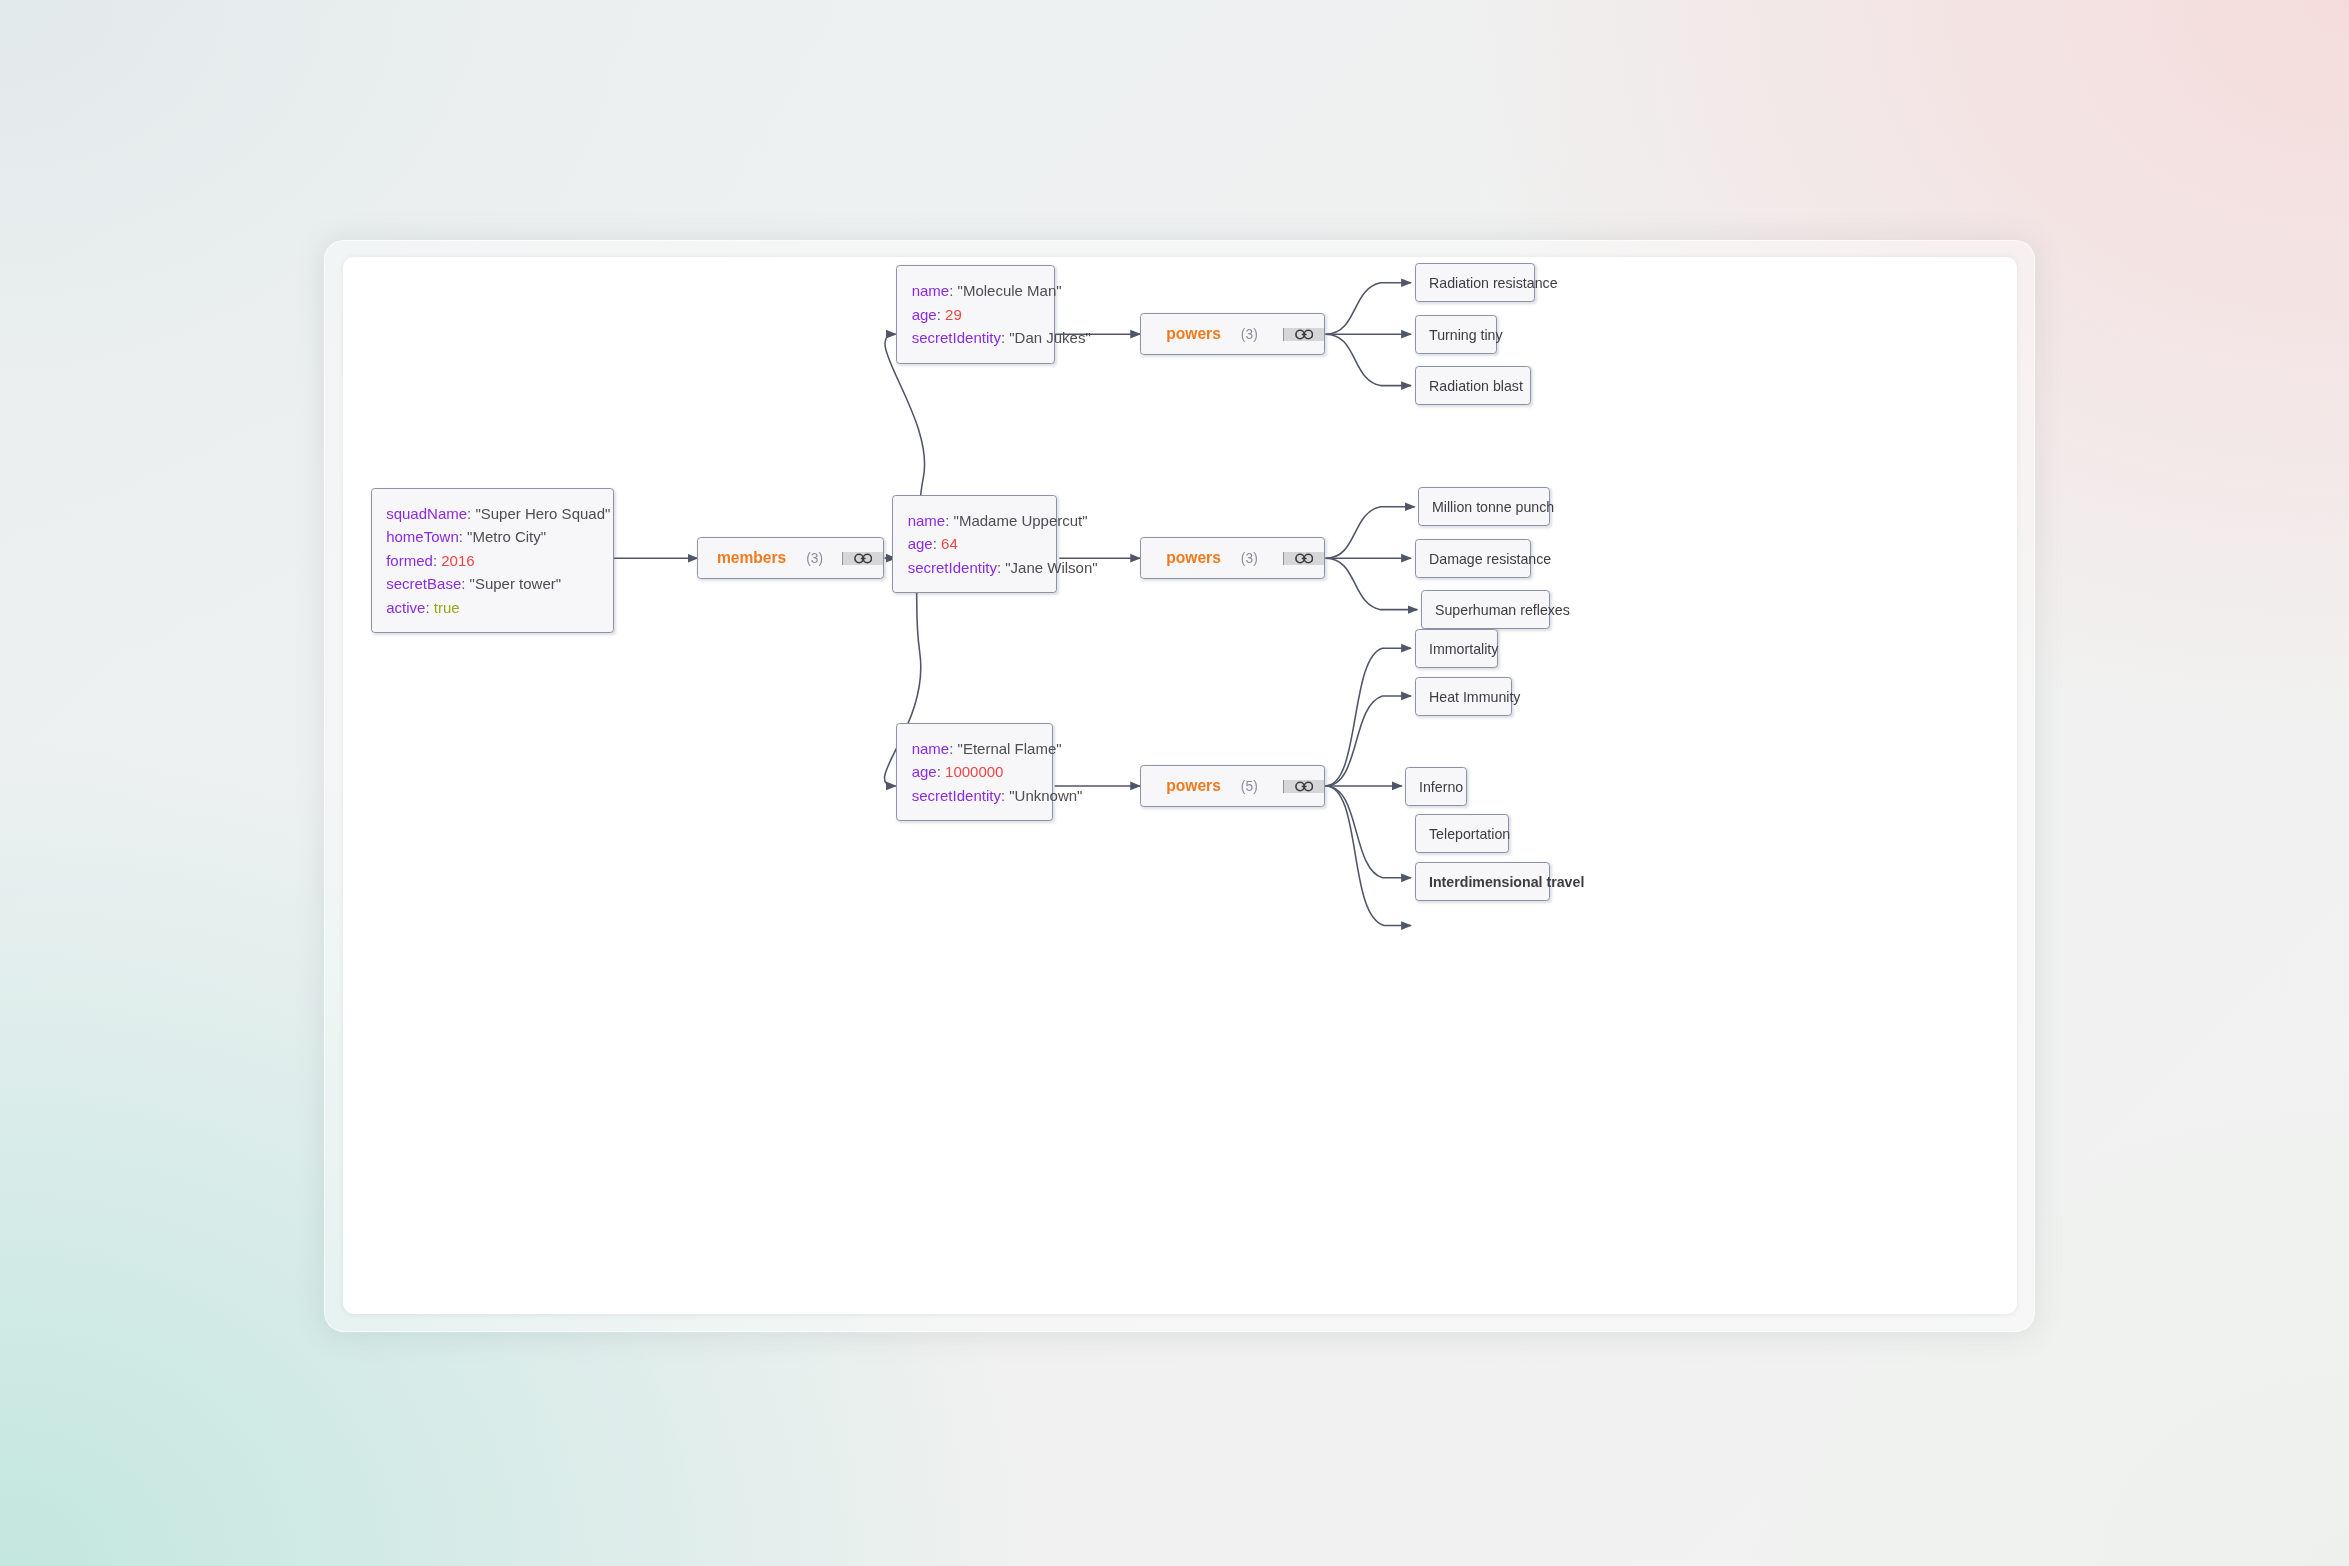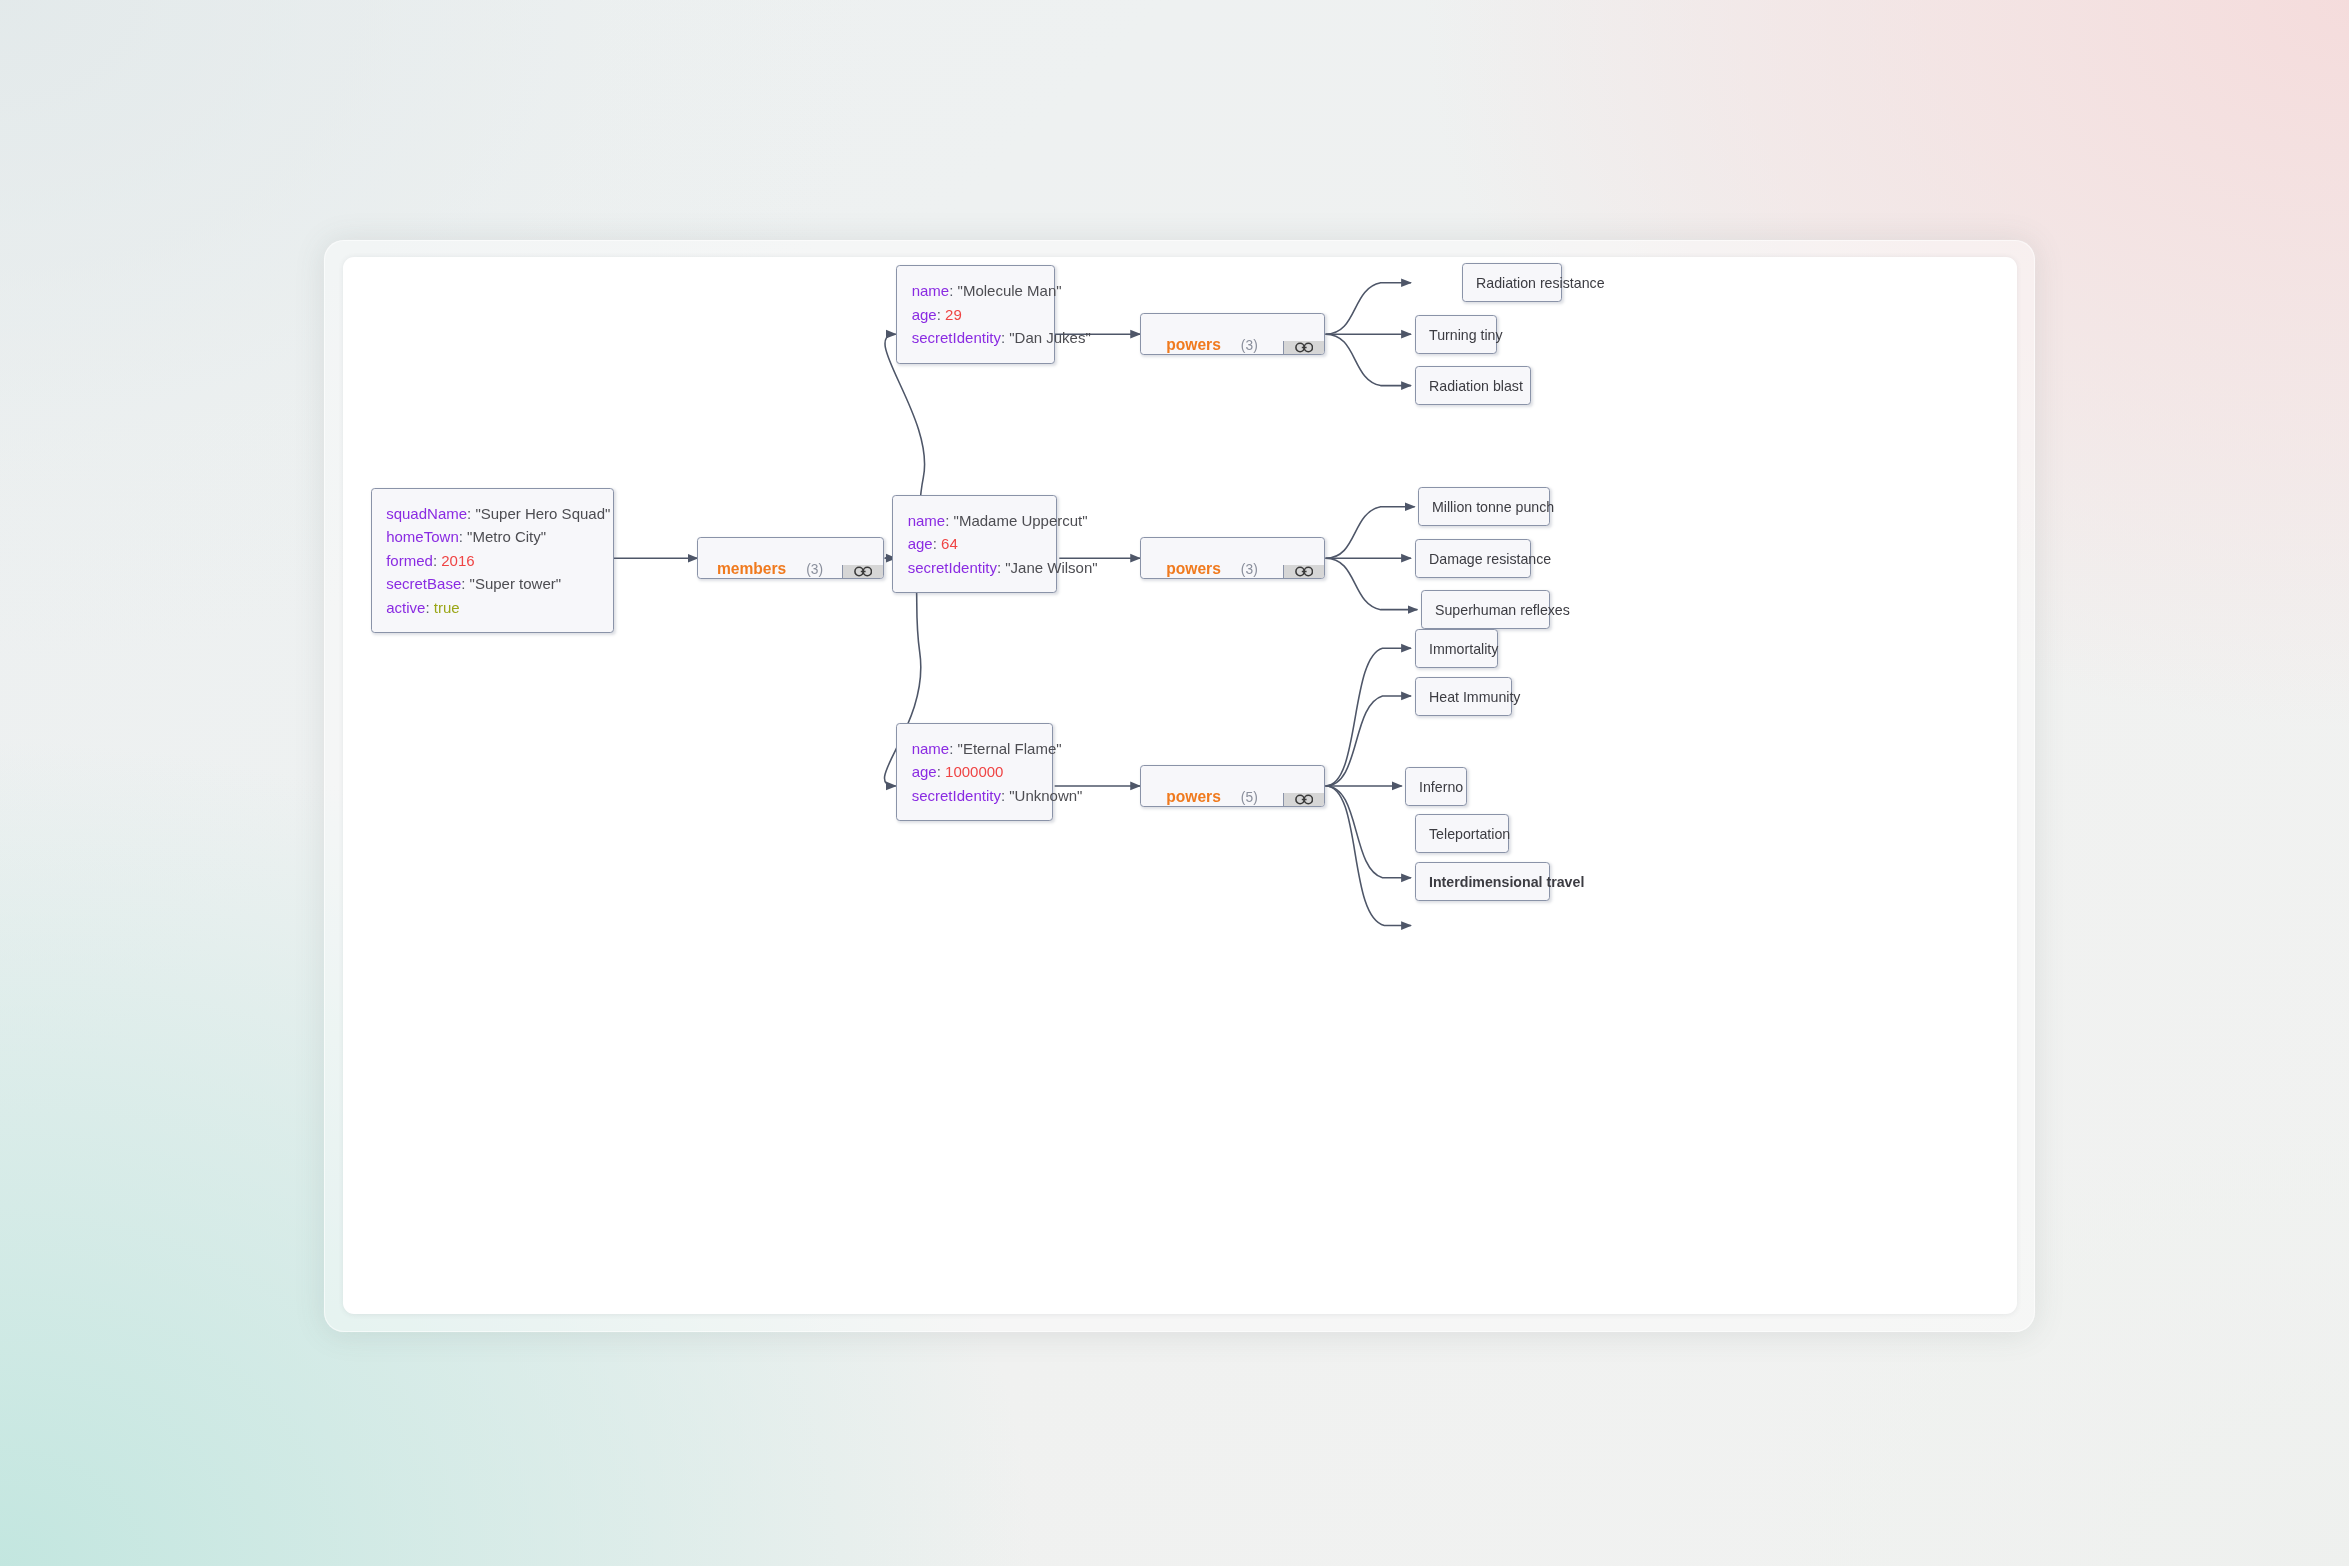--- a/index.html
+++ b/index.html
@@ -76,21 +76,21 @@
   }
   .kv-key   { color: #8a2be2; }
   .kv-colon { color: #555a66; }
   .kv-str   { color: #4d4d52; }
   .kv-num   { color: #ef4444; }
   .kv-bool  { color: #9aa616; }
 
   
   .arr-node {
     display: flex;
-    align-items: flex-end;
+    align-items: center;
     height: 42px;
     padding: 0;
     overflow: hidden;
   }
   .arr-body {
     display: flex;
     align-items: center;
     justify-content: center;
     gap: 20px;
     flex: 1;
@@ -228,21 +228,21 @@
     </div>
     <div class="arr-icon-cell">
       <svg class="chain-icon" width="18.4" height="13" viewBox="0 0 20 14">
         <path d="M7.4 7h5.2" stroke="#3a3a3a" stroke-width="1.7" fill="none"></path>
         <rect x="1" y="2.4" width="9" height="9.2" rx="4.6" stroke="#3a3a3a" stroke-width="1.7" fill="none"></rect>
         <rect x="10" y="2.4" width="9" height="9.2" rx="4.6" stroke="#3a3a3a" stroke-width="1.7" fill="none"></rect>
       </svg>
     </div>
   </div>
 
-  <div class="node leaf-node" style="left:1072px; top:6.4px; width:100px;margin-left:47px;">
+  <div class="node leaf-node" style="left:1072px; top:6.4px; width:120px;">
     <span class="leaf-label">Radiation resistance</span>
   </div>
   <div class="node leaf-node" style="left:1072px; top:58px; width:82px;">
     <span class="leaf-label">Turning tiny</span>
   </div>
   <div class="node leaf-node" style="left:1072px; top:109px; width:116px;">
     <span class="leaf-label">Radiation blast</span>
   </div>
 
   <div class="node obj-node" style="left:549px; top:238px; width:165px;">

